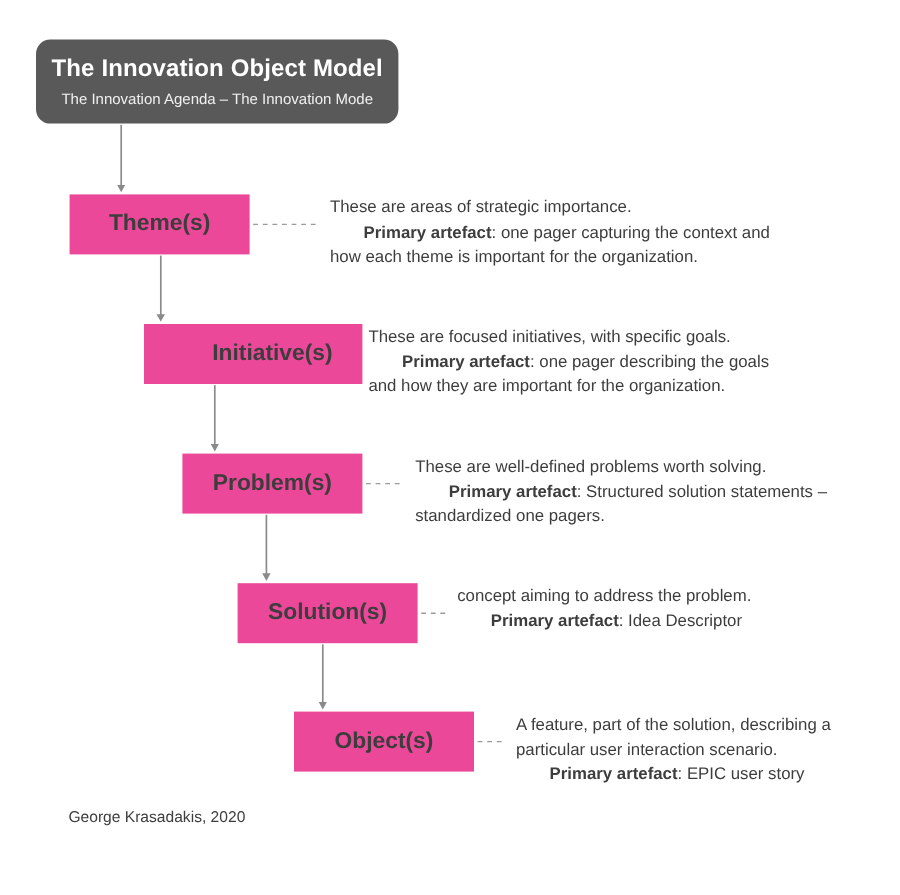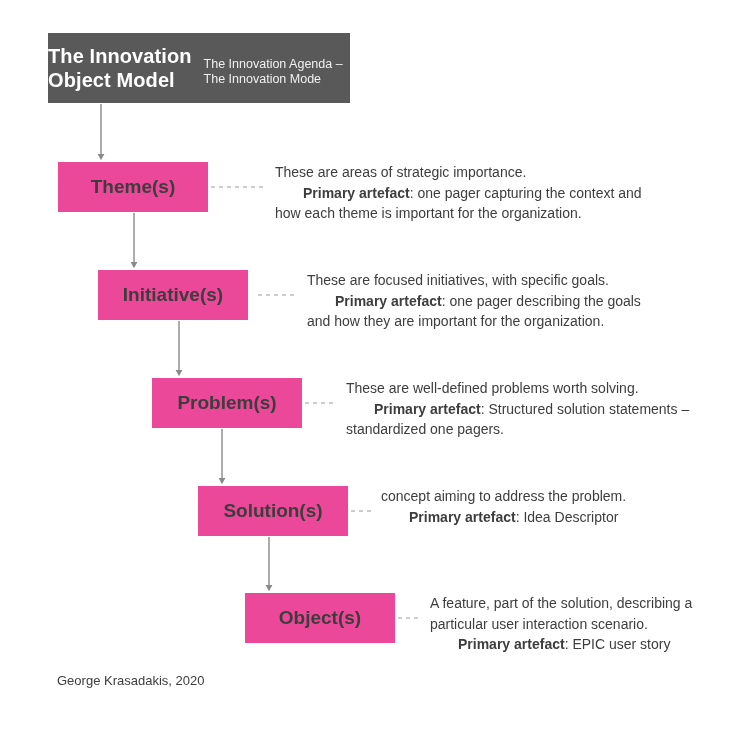--- a/index.html
+++ b/index.html
@@ -25,29 +25,30 @@
     position: absolute;
     left: 0; top: 0;
     width: 750px;
     height: 746px;
     pointer-events: none;
   }
 
   
   .title-card {
     position: absolute;
-    left: 48px;
+    left: 30px;
     top: 33px;
     width: 302px;
     height: 70px;
     background: #595959;
     display: flex;
-    flex-direction: row;
+    flex-direction: column;
     align-items: center;
     justify-content: center;
+    border-radius: 12px;
   }
   .title-card .title-main {
     font-size: 20px;
     font-weight: bold;
     color: #ffffff;
     letter-spacing: 0.1px;
     line-height: 1.2;
   }
   .title-card .title-sub {
     margin-top: 7px;
@@ -130,21 +131,21 @@
 
   <div class="stage-box" style="left:58px; top:162px;">
     <span class="stage-label">Theme(s)</span>
   </div>
   <div class="desc" style="left:275px; top:162px;">
     <span class="line">These are areas of strategic importance.</span>
     <span class="line"><b>Primary artefact</b><span>: one pager capturing the context and</span></span>
     <span class="line">how each theme is important for the organization.</span>
   </div>
 
-  <div class="stage-box" style="left:98px; top:270px;">
+  <div class="stage-box" style="left:120px; top:270px;padding-left:32px;">
     <span class="stage-label">Initiative(s)</span>
   </div>
   <div class="desc" style="left:307px; top:270px;">
     <span class="line">These are focused initiatives, with specific goals.</span>
     <span class="line"><b>Primary artefact</b><span>: one pager describing the goals</span></span>
     <span class="line">and how they are important for the organization.</span>
   </div>
 
   <div class="stage-box" style="left:152px; top:378px;">
     <span class="stage-label">Problem(s)</span>

